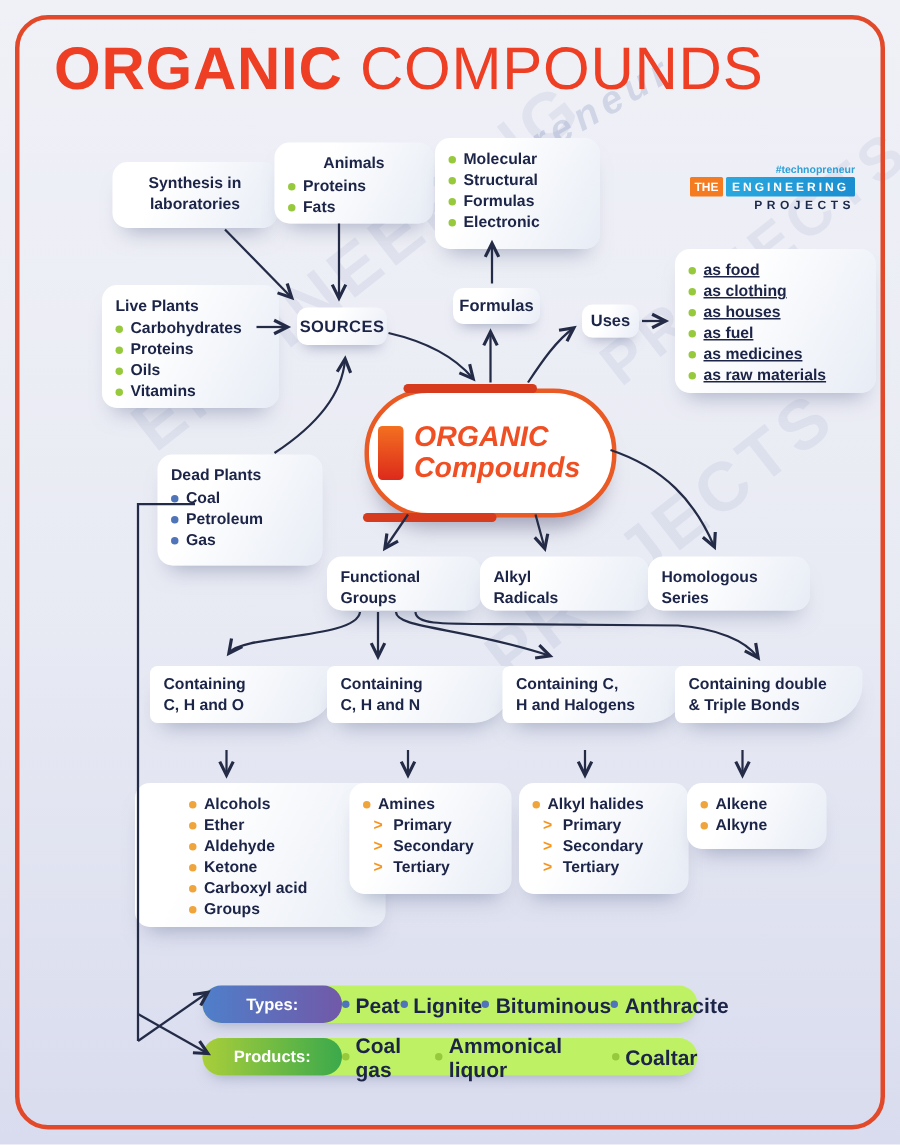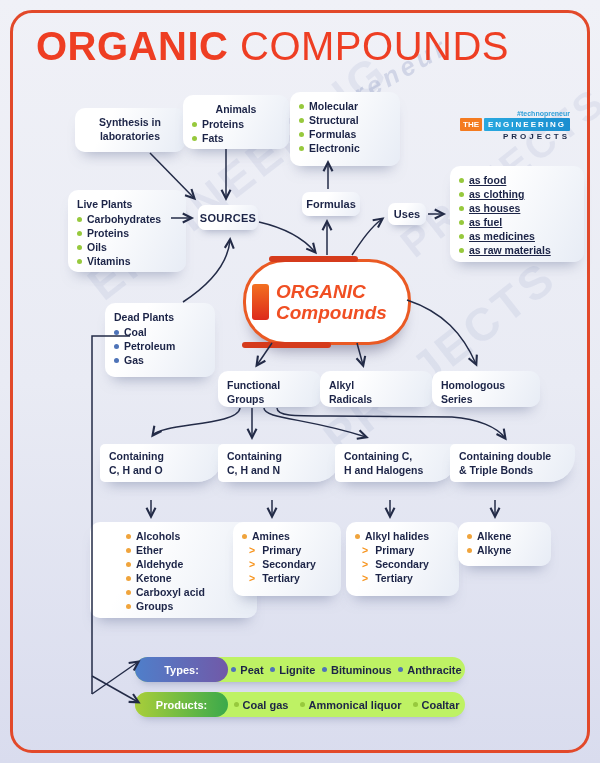--- a/index.html
+++ b/index.html
@@ -35,21 +35,21 @@
   .central .bar{position:absolute;left:6px;top:22px;width:17px;height:36px;
                 background:linear-gradient(180deg,#f37021,#dd2a1b);border-radius:3px;}
   .central .ctext{margin-left:30px;font-style:italic;font-weight:800;color:#f04f23;font-size:19px;line-height:21px;}
 
   .row{position:absolute;left:135px;width:330px;height:25px;background:#bef264;border-radius:13px;
        box-shadow:0 6px 9px -5px rgba(110,120,155,.5);display:flex;align-items:center;z-index:3;}
   .rlabel{width:93px;height:25px;border-radius:13px;color:#fff;font-weight:bold;font-size:11px;
           display:flex;align-items:center;justify-content:center;flex:0 0 auto;}
   .rlabel.t{background:linear-gradient(90deg,#4f7fca,#7159a8);}
   .rlabel.p{background:linear-gradient(90deg,#a9ce3a,#3ba94b);}
-  .ritems{flex:1;display:flex;justify-content:space-around;align-items:center;font-size:11px;font-weight:bold;color:#1c2447;}
+  .ritems{flex:1;display:flex;justify-content:space-around;align-items:center;font-size:14px;font-weight:bold;color:#1c2447;}
   .ritems .it{display:flex;align-items:center;gap:4px;}
 
   .logo{position:absolute;left:444px;top:102px;width:126px;height:46px;z-index:3;display:flex;gap:16px;align-items:center;}
   .logo .txt{display:flex;flex-direction:column;align-items:flex-end;gap:1px;}
   .logo .tag{font-size:7px;color:#2f9fd8;font-weight:bold;}
   .logo .rowl{display:flex;gap:2px;}
   .logo .the{background:#f47b20;color:#fff;font-size:8px;font-weight:800;padding:2px 3px;border-radius:1px;}
   .logo .eng{background:linear-gradient(90deg,#29a8df,#1b8ed0);color:#fff;font-size:8px;font-weight:800;
              letter-spacing:2px;padding:2px 4px;border-radius:1px;}
   .logo .proj{font-size:8px;font-weight:800;color:#1b2a4a;letter-spacing:3px;}

